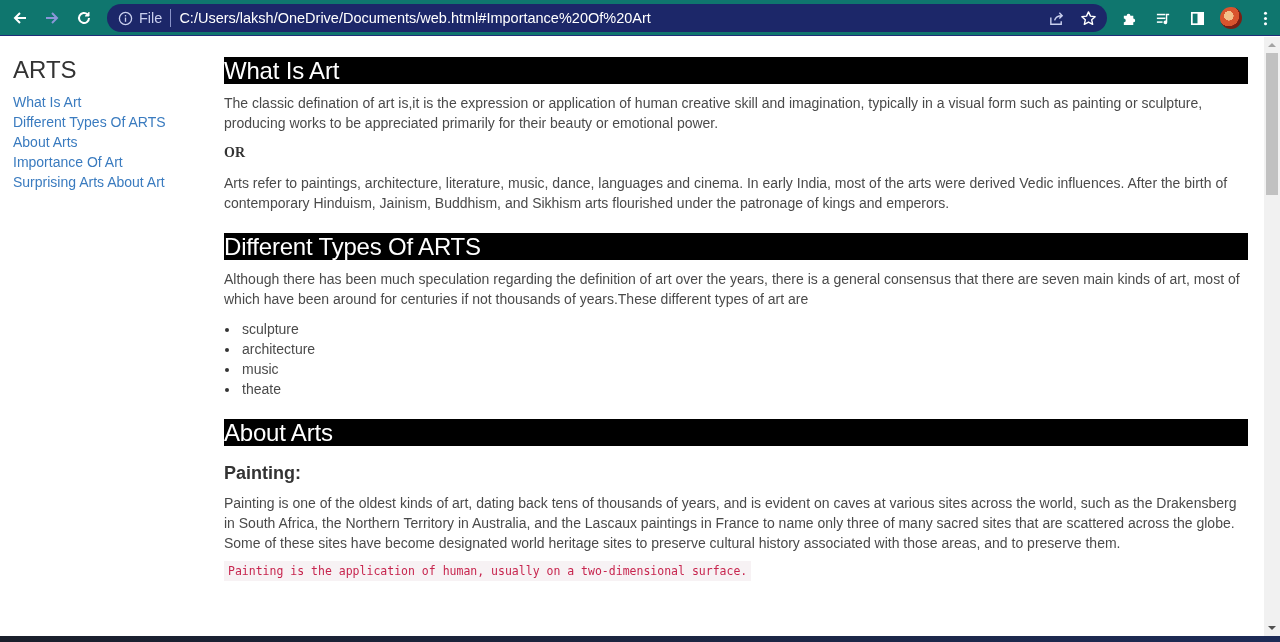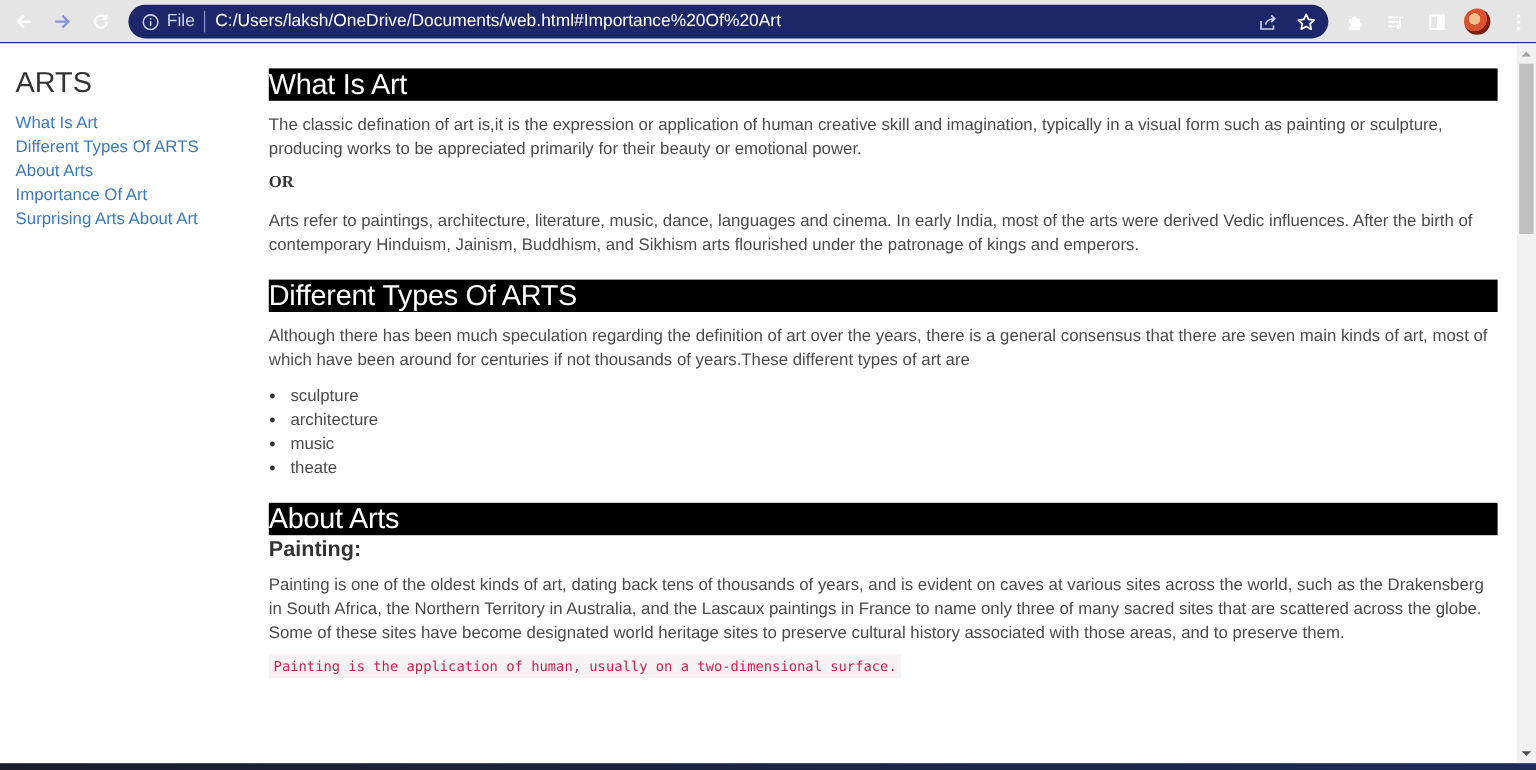--- a/index.html
+++ b/index.html
@@ -2,21 +2,21 @@
 <html><head>
 <meta charset="utf-8">
 <style>
   * { box-sizing: border-box; margin: 0; padding: 0; }
   html, body { width: 1280px; height: 642px; overflow: hidden; background: #fff; }
   body { font-family: "Liberation Sans", sans-serif; position: relative; }
 
   
   .toolbar {
     position: absolute; left: 0; top: 0; width: 1280px; height: 36px;
-    background: #e5e5e5;
+    background: #0f766e;
     border-bottom: 1px solid #1f2c78;
     display: flex; align-items: center;
   }
   .nav-btn {
     width: 32px; height: 32px; display: flex; align-items: center; justify-content: center;
     color: #fff; font-size: 18px; cursor: pointer;
   }
   .nav-btn.disabled { color: #8a96d8; }
   .nav-btn svg { width: 18px; height: 18px; }
   .omnibox {
@@ -161,21 +161,21 @@
     <h2 class="sec-h" style="margin-top:20px;">Different Types Of ARTS</h2>
     <p class="p" style="margin-top:9px;">Although there has been much speculation regarding the definition of art over the years, there is a general consensus that there are seven main kinds of art, most of which have been around for centuries if not thousands of years.These different types of art are</p>
     <ul class="types" style="margin-top:10px;">
       <li>sculpture</li>
       <li>architecture</li>
       <li>music</li>
       <li>theate</li>
     </ul>
 
     <h2 class="sec-h" style="margin-top:20px;">About Arts</h2>
-    <h3 class="sub-h" style="margin-top:0;">Painting:</h3>
+    <h3 class="sub-h" style="margin-top:16px;">Painting:</h3>
     <p class="p" style="margin-top:9px;">Painting is one of the oldest kinds of art, dating back tens of thousands of years, and is evident on caves at various sites across the world, such as the Drakensberg in South Africa, the Northern Territory in Australia, and the Lascaux paintings in France to name only three of many sacred sites that are scattered across the globe. Some of these sites have become designated world heritage sites to preserve cultural history associated with those areas, and to preserve them.</p>
     <div style="margin-top:8px;"><code class="code">Painting is the application of human, usually on a two-dimensional surface.</code></div>
   </main>
 </div>
 
 <div class="scrollbar">
   <div class="sb-up">
     <svg width="8" height="6" viewBox="0 0 8 6">
         <path d="M0 5L4 1l4 4z" fill="#a3a3a3"></path>
       </svg>

